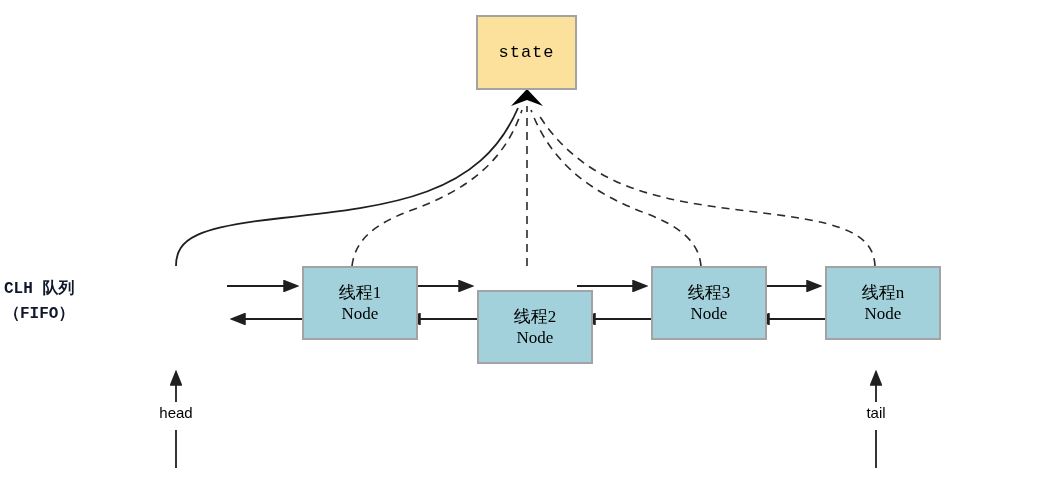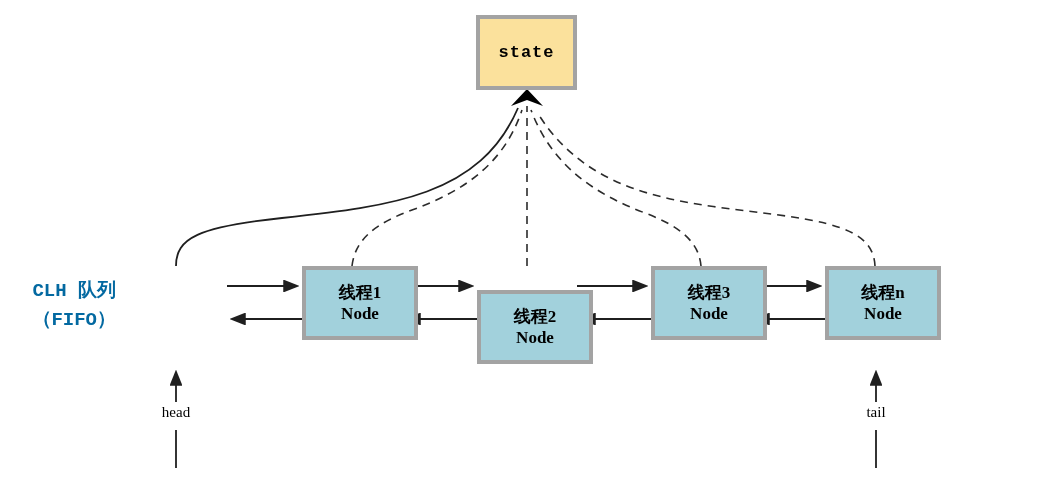--- a/index.html
+++ b/index.html
@@ -18,28 +18,28 @@
   .wires {
     position: absolute;
     left: 0;
     top: 0;
     width: 1047px;
     height: 489px;
   }
   .box {
     position: absolute;
     box-sizing: border-box;
-    border: 4px solid #a3a3a3;
+    border: 2px solid #a3a3a3;
     display: flex;
     flex-direction: column;
     align-items: center;
     justify-content: center;
     text-align: right;
     color: #000000;
-    font-weight: bold;
+    font-weight: normal;
     line-height: 1.25;
   }
   .state-box {
     left: 476px; top: 15px;
     width: 101px; height: 75px;
     font-family: "Liberation Mono", monospace;
     font-size: 17px;
     letter-spacing: 1px;
   }
   .head-box {
@@ -53,33 +53,33 @@
     font-size: 17px;
   }
   .node-1 { left: 302px; }
   .node-2 { left: 477px; }
   .node-3 { left: 651px; }
   .node-n { left: 825px; }
   .queue-label {
     position: absolute;
     left: 4px; top: 277px;
     width: 112px;
-    text-align: right;
+    text-align: left;
     font-weight: bold;
-    font-size: 19px;
-    color: #0369a1;
+    font-size: 16px;
+    color: #0f172a;
     line-height: 1.55;
     font-family: "Liberation Mono", "Liberation Serif", monospace;
   }
   .ptr-label {
     position: absolute;
     top: 404px;
     width: 64px;
     text-align: center;
-    font-family: Liberation Serif, serif;
+    font-family: Liberation Sans, sans-serif;
     font-size: 15px;
     color: #000000;
   }
   .head-label { left: 144px; }
   .tail-label { left: 844px; }
 </style>
 </head>
 <body>
 
 <div class="canvas">

